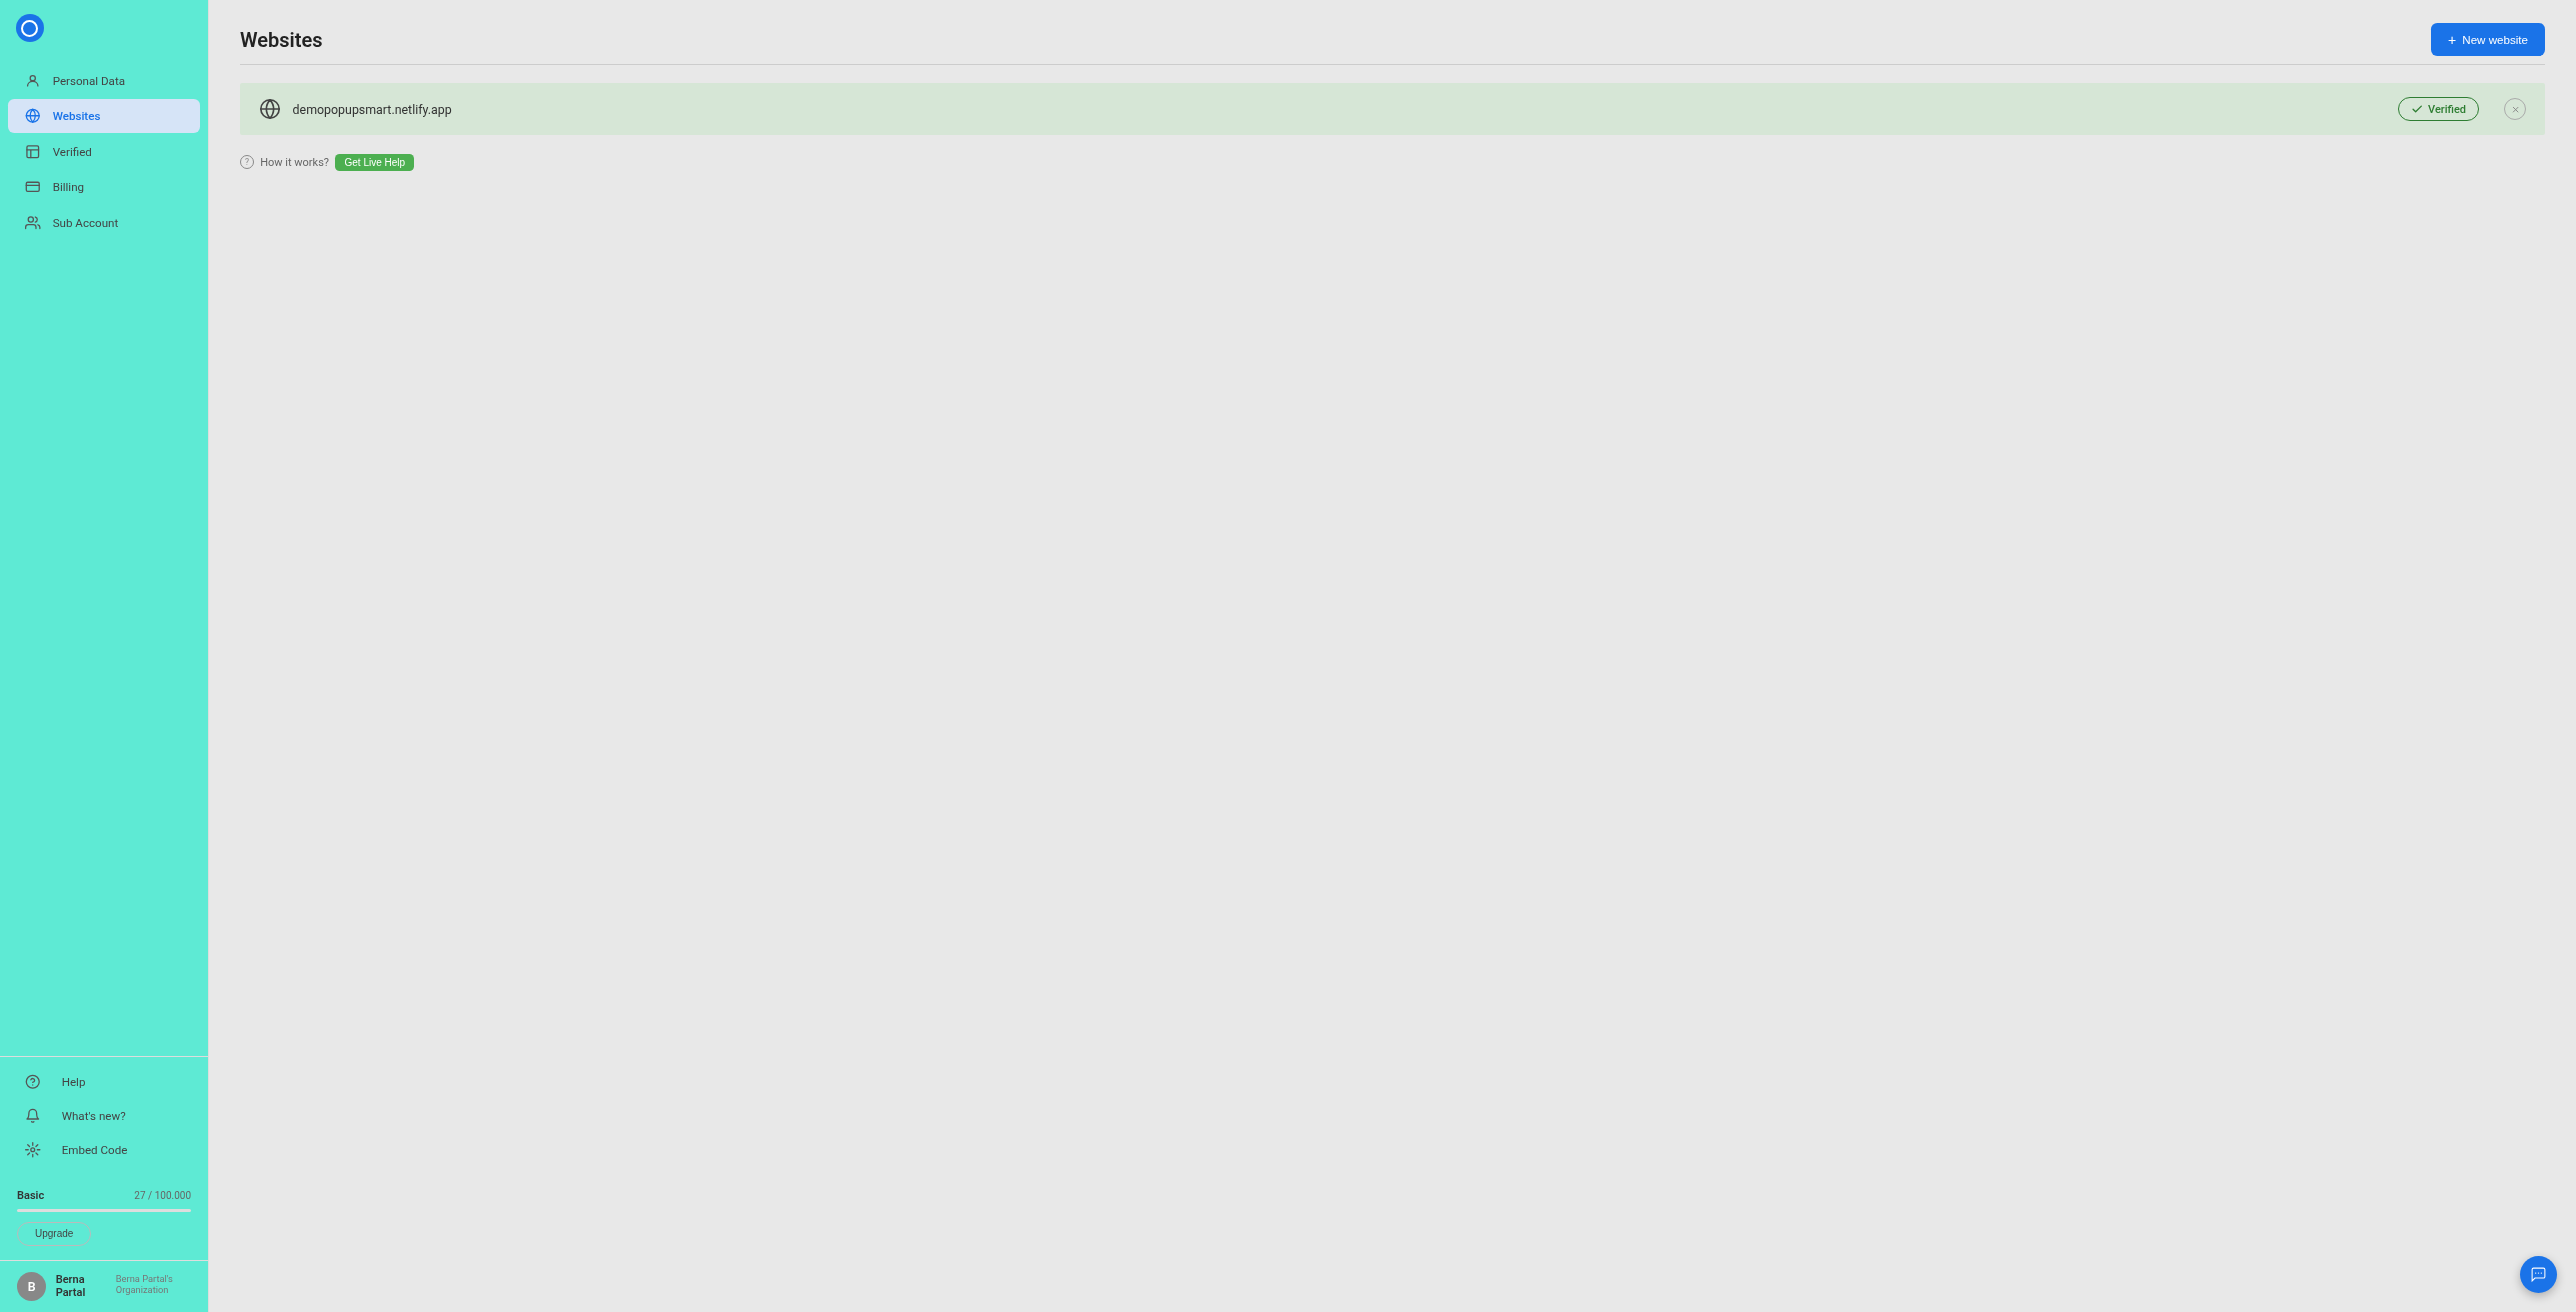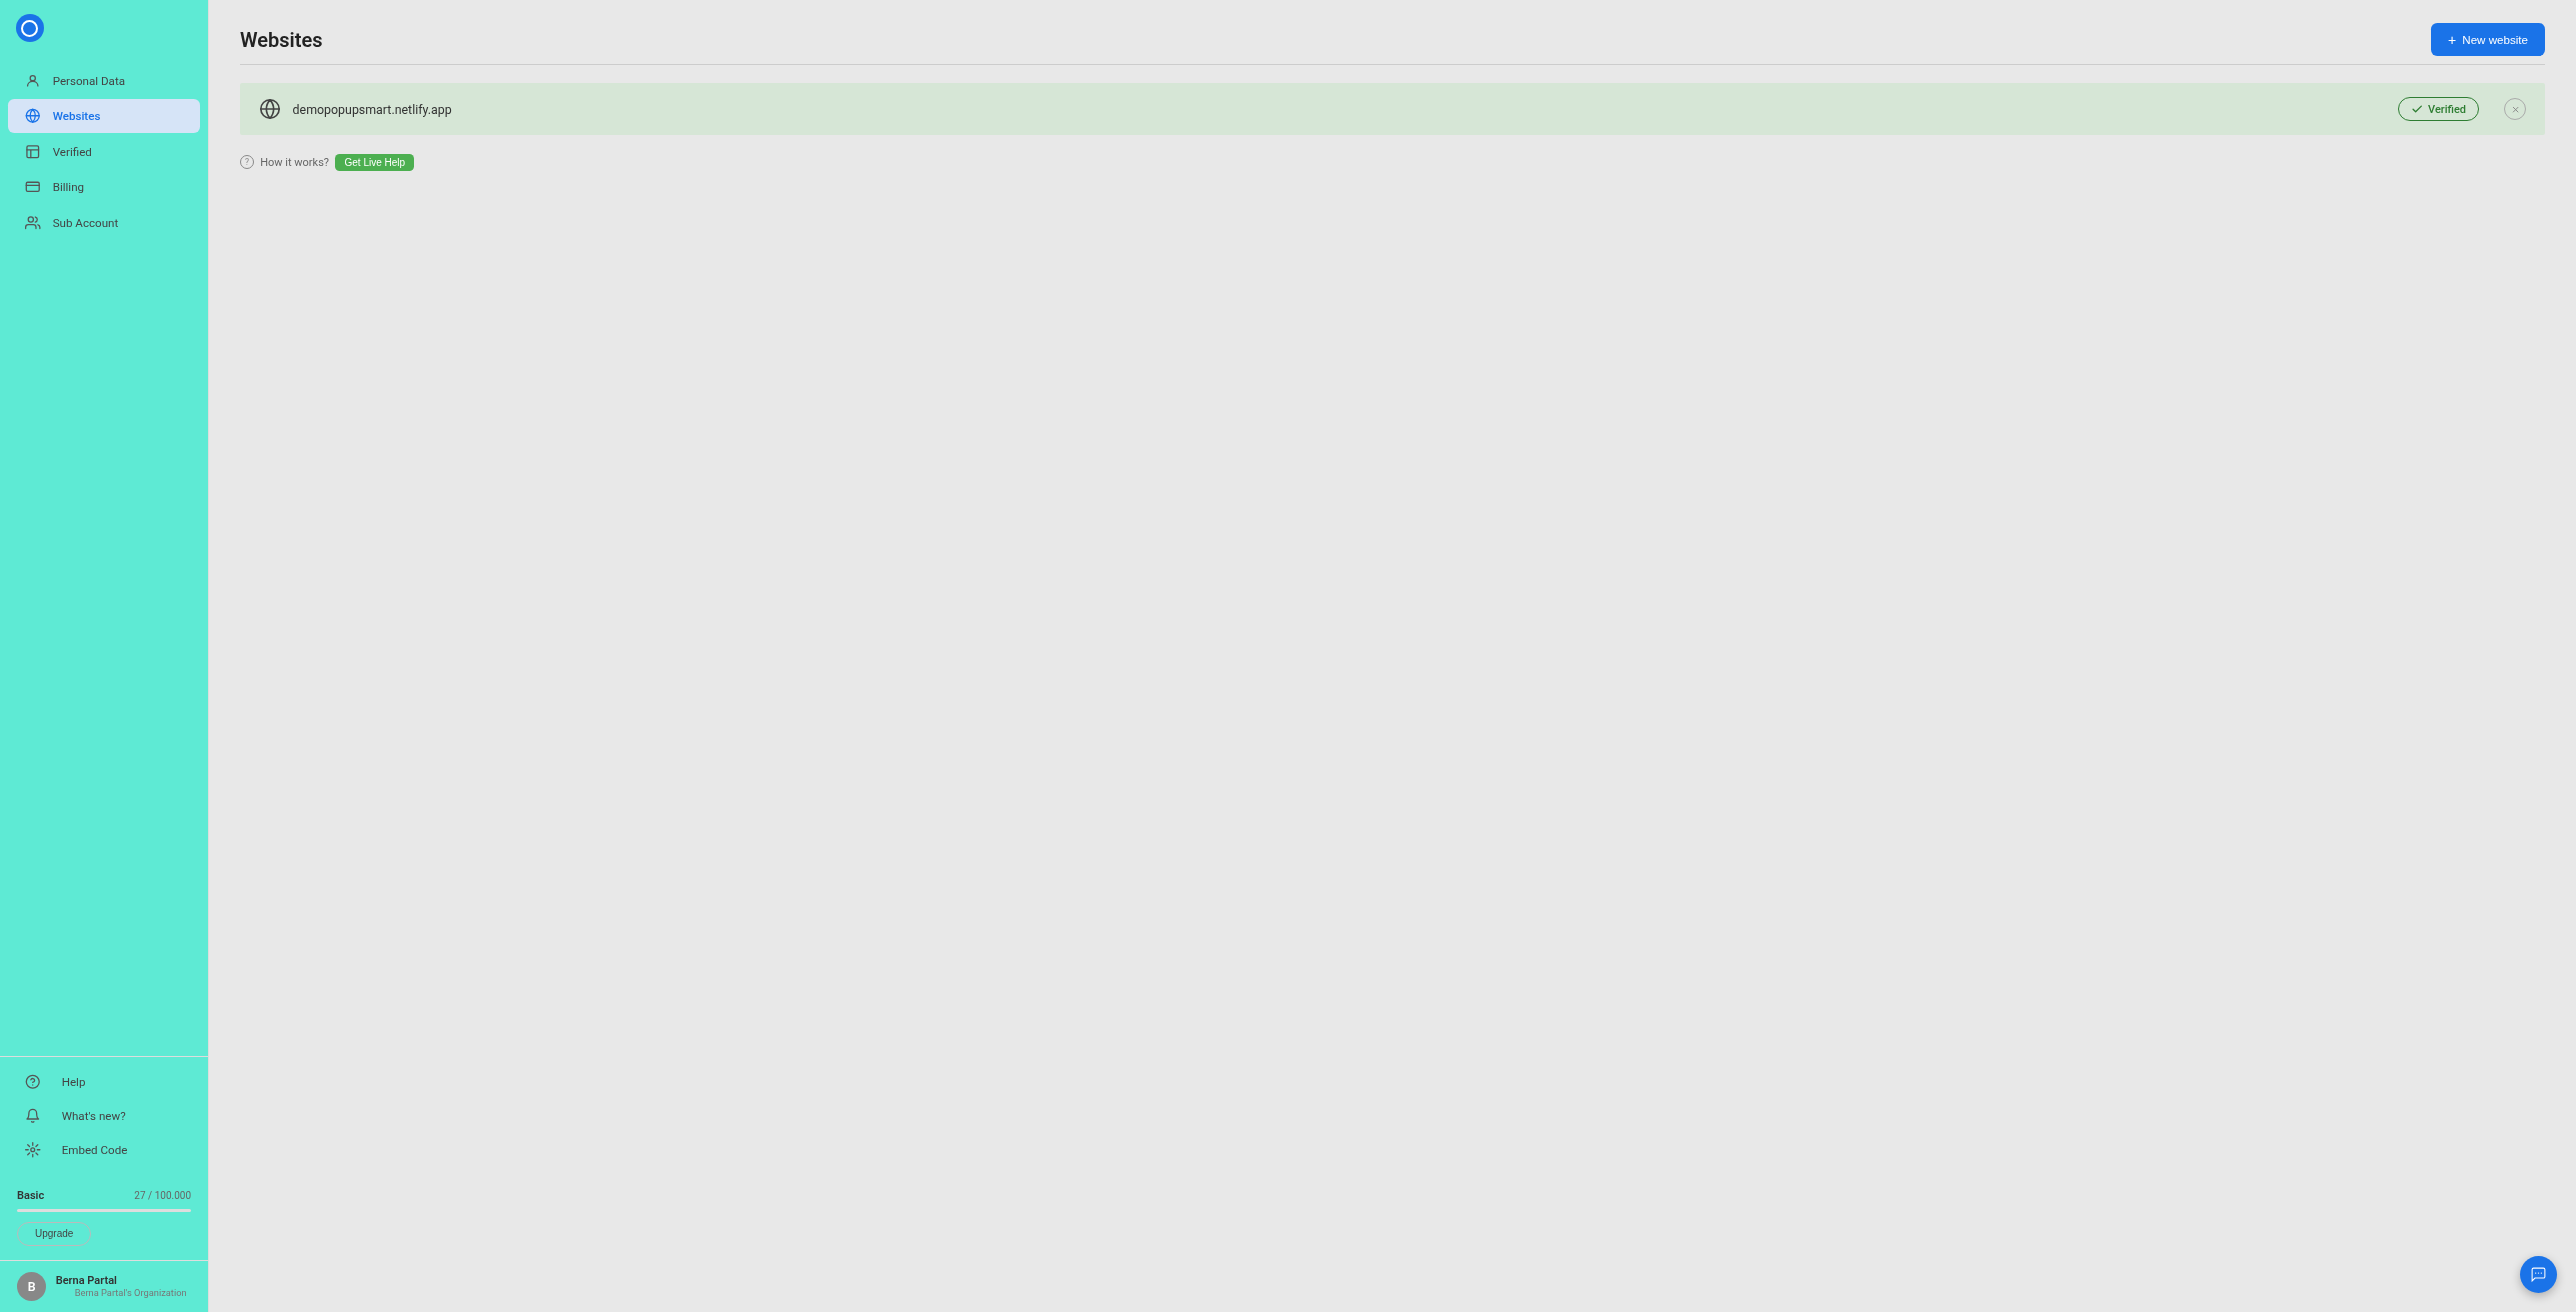--- a/index.html
+++ b/index.html
@@ -166,21 +166,21 @@
       align-items: center;
       justify-content: center;
       color: white;
       font-size: 12.4px;
       font-weight: 600;
       flex-shrink: 0;
     }
 
     .user-info {
       display: flex;
-      flex-direction: column;
+      flex-direction: row;
     }
 
     .user-name {
       font-size: 11px;
       font-weight: 600;
       color: #333;
     }
 
     .user-org {
       font-size: 9.3px;

